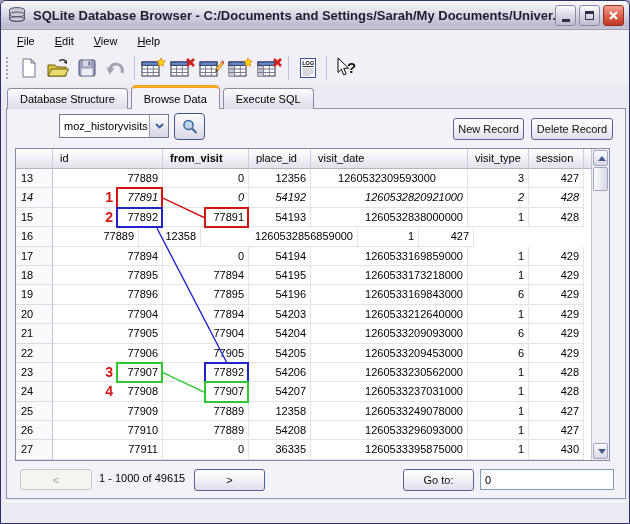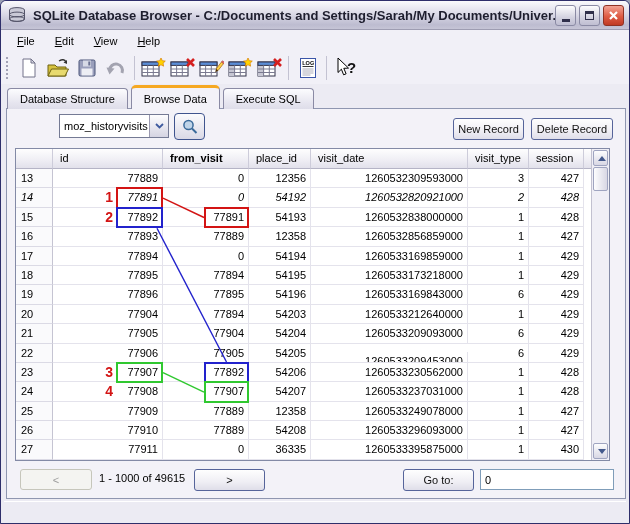--- a/index.html
+++ b/index.html
@@ -294,21 +294,21 @@
             <div class="gh-cell" style="width: 61px;">visit_type</div>
             <div class="gh-cell" style="width: 55px;">session</div>
             <div class="gh-cell gh-fill"></div>
           </div>
         <div id="grid-body">
             <div class="g-row" style="height: 19.4px;">
               <div class="g-cell num" style="width: 37px; font-weight: normal;">13</div>
               <div class="g-cell" style="width: 110px;">77889</div>
               <div class="g-cell" style="width: 86px;">0</div>
               <div class="g-cell" style="width: 62px;">12356</div>
-              <div class="g-cell" style="width: 157px;">1260532309593000</div>
+              <div class="g-cell" style="width: 157px; text-align: center;">1260532309593000</div>
               <div class="g-cell" style="width: 61px;">3</div>
               <div class="g-cell" style="width: 55px;">427</div>
             </div>
             <div class="g-row" style="height: 19.4px; font-style: italic;">
               <div class="g-cell num" style="width: 37px;">14</div>
               <div class="g-cell" style="width: 110px;">77891</div>
               <div class="g-cell" style="width: 86px;">0</div>
               <div class="g-cell" style="width: 62px;">54192</div>
               <div class="g-cell" style="width: 157px;">1260532820921000</div>
               <div class="g-cell" style="width: 61px;">2</div>
@@ -318,21 +318,20 @@
               <div class="g-cell num" style="width: 37px;">15</div>
               <div class="g-cell" style="width: 110px;">77892</div>
               <div class="g-cell" style="width: 86px;">77891</div>
               <div class="g-cell" style="width: 62px;">54193</div>
               <div class="g-cell" style="width: 157px;">1260532838000000</div>
               <div class="g-cell" style="width: 61px;">1</div>
               <div class="g-cell" style="width: 55px;">428</div>
             </div>
             <div class="g-row" style="height: 19.4px;">
               <div class="g-cell num" style="width: 37px;">16</div>
-              <div class="g-cell" style="width: 110px;">77893</div>
               <div class="g-cell" style="width: 86px;">77889</div>
               <div class="g-cell" style="width: 62px;">12358</div>
               <div class="g-cell" style="width: 157px;">1260532856859000</div>
               <div class="g-cell" style="width: 61px;">1</div>
               <div class="g-cell" style="width: 55px;">427</div>
             </div>
             <div class="g-row" style="height: 19.4px;">
               <div class="g-cell num" style="width: 37px;">17</div>
               <div class="g-cell" style="width: 110px;">77894</div>
               <div class="g-cell" style="width: 86px;">0</div>
@@ -375,21 +374,21 @@
               <div class="g-cell" style="width: 62px;">54204</div>
               <div class="g-cell" style="width: 157px; text-align: right;">1260533209093000</div>
               <div class="g-cell" style="width: 61px;">6</div>
               <div class="g-cell" style="width: 55px;">429</div>
             </div>
             <div class="g-row" style="height: 19.4px;">
               <div class="g-cell num" style="width: 37px;">22</div>
               <div class="g-cell" style="width: 110px;">77906</div>
               <div class="g-cell" style="width: 86px;">77905</div>
               <div class="g-cell" style="width: 62px;">54205</div>
-              <div class="g-cell" style="width: 157px; margin-top: 8px;">1260533209453000</div>
+              <div class="g-cell" style="width: 157px;">1260533209453000</div>
               <div class="g-cell" style="width: 61px;">6</div>
               <div class="g-cell" style="width: 55px;">429</div>
             </div>
             <div class="g-row" style="height: 19.4px;">
               <div class="g-cell num" style="width: 37px;">23</div>
               <div class="g-cell" style="width: 110px;">77907</div>
               <div class="g-cell" style="width: 86px;">77892</div>
               <div class="g-cell" style="width: 62px;">54206</div>
               <div class="g-cell" style="width: 157px;">1260533230562000</div>
               <div class="g-cell" style="width: 61px;">1</div>

